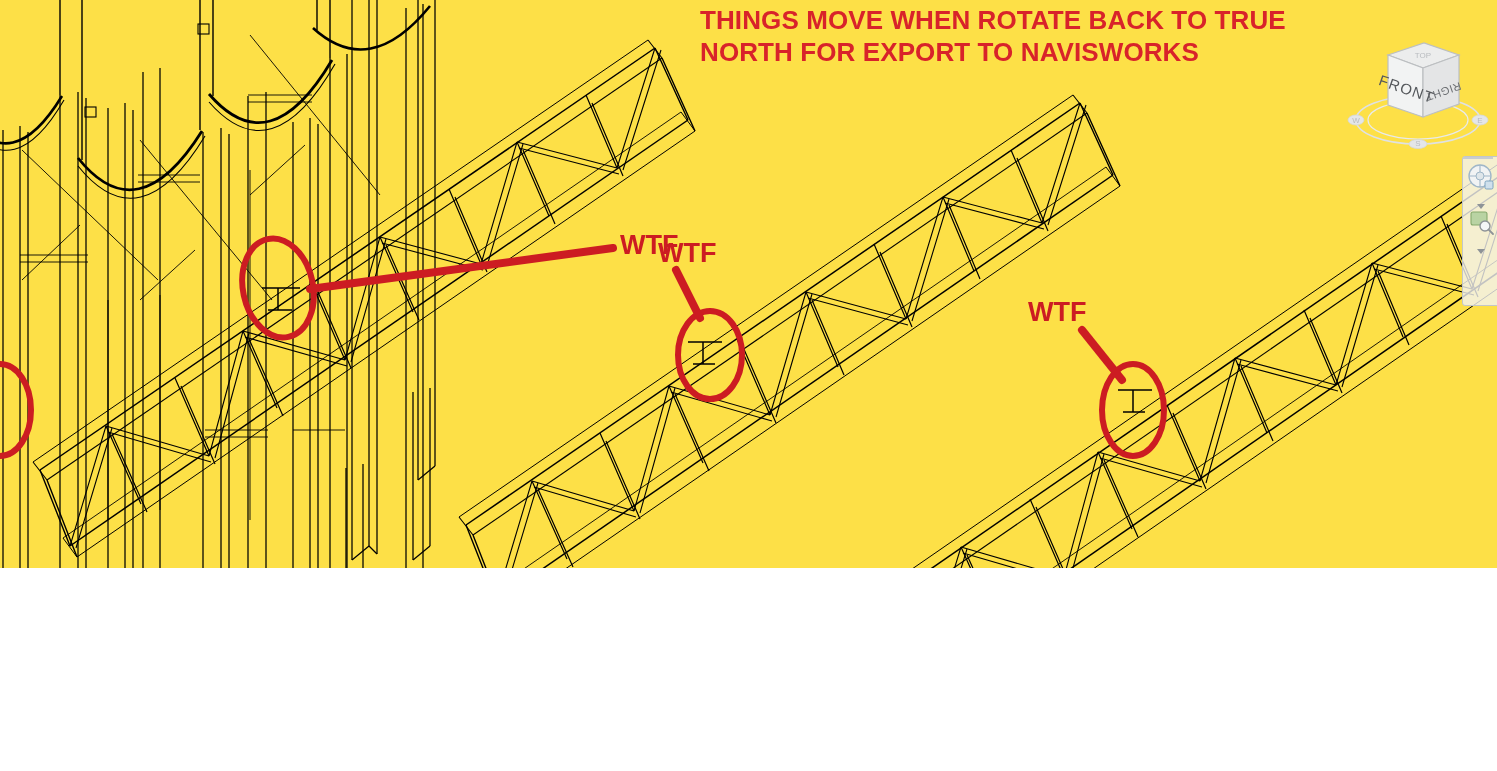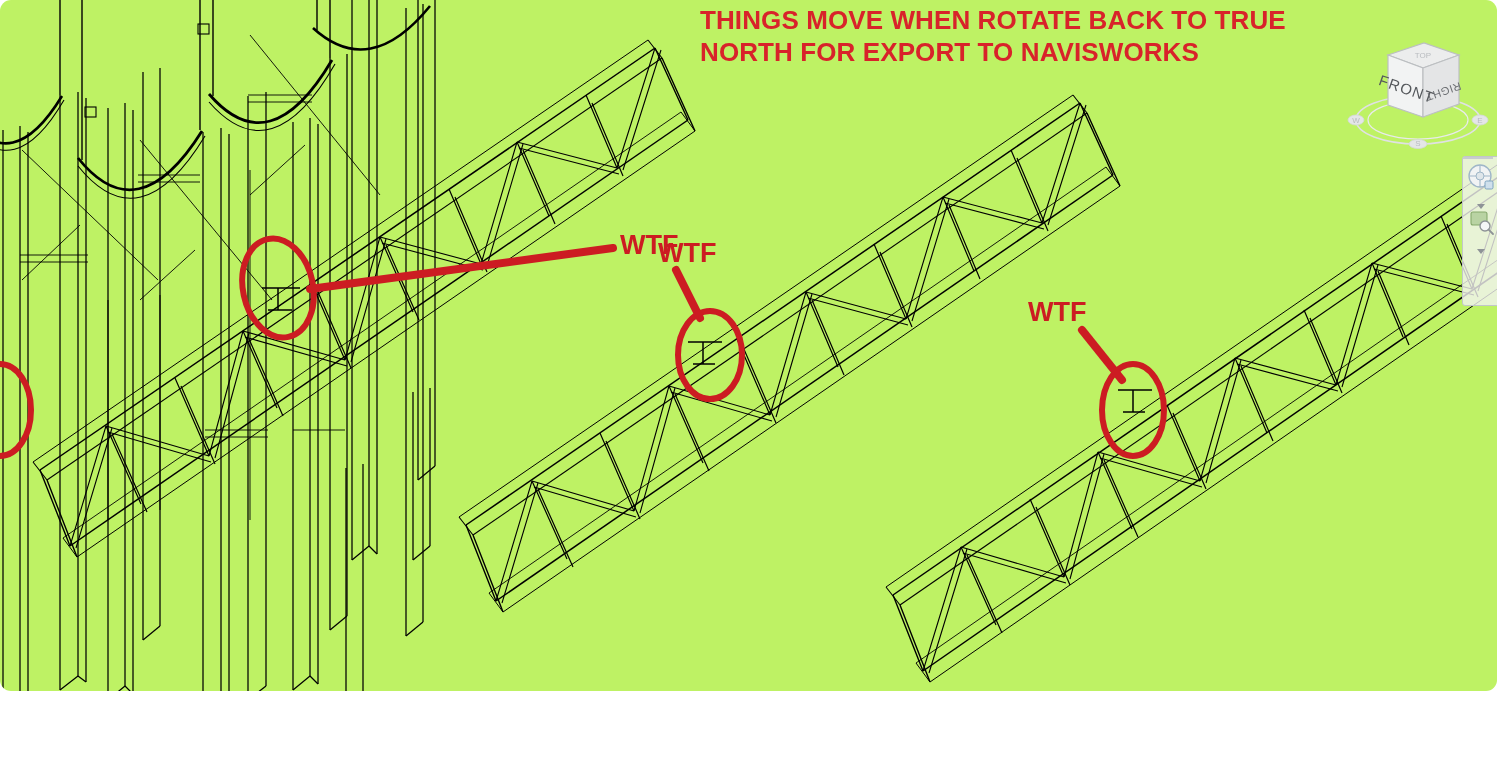--- a/index.html
+++ b/index.html
@@ -7,24 +7,23 @@
     margin: 0;
     padding: 0;
     background: #ffffff;
   }
   body {
     font-family: "Liberation Sans", sans-serif;
   }
   #stage {
     position: relative;
     width: 1497px;
-    height: 691px;
-    background: #bef264;
+    height: 568px;
+    background: #fde047;
     overflow: hidden;
-    border-radius: 11px;
   }
   #model-canvas {
     position: absolute;
     left: 0;
     top: 0;
     width: 1497px;
     height: 771px;
   }
   
   .callout-title {

